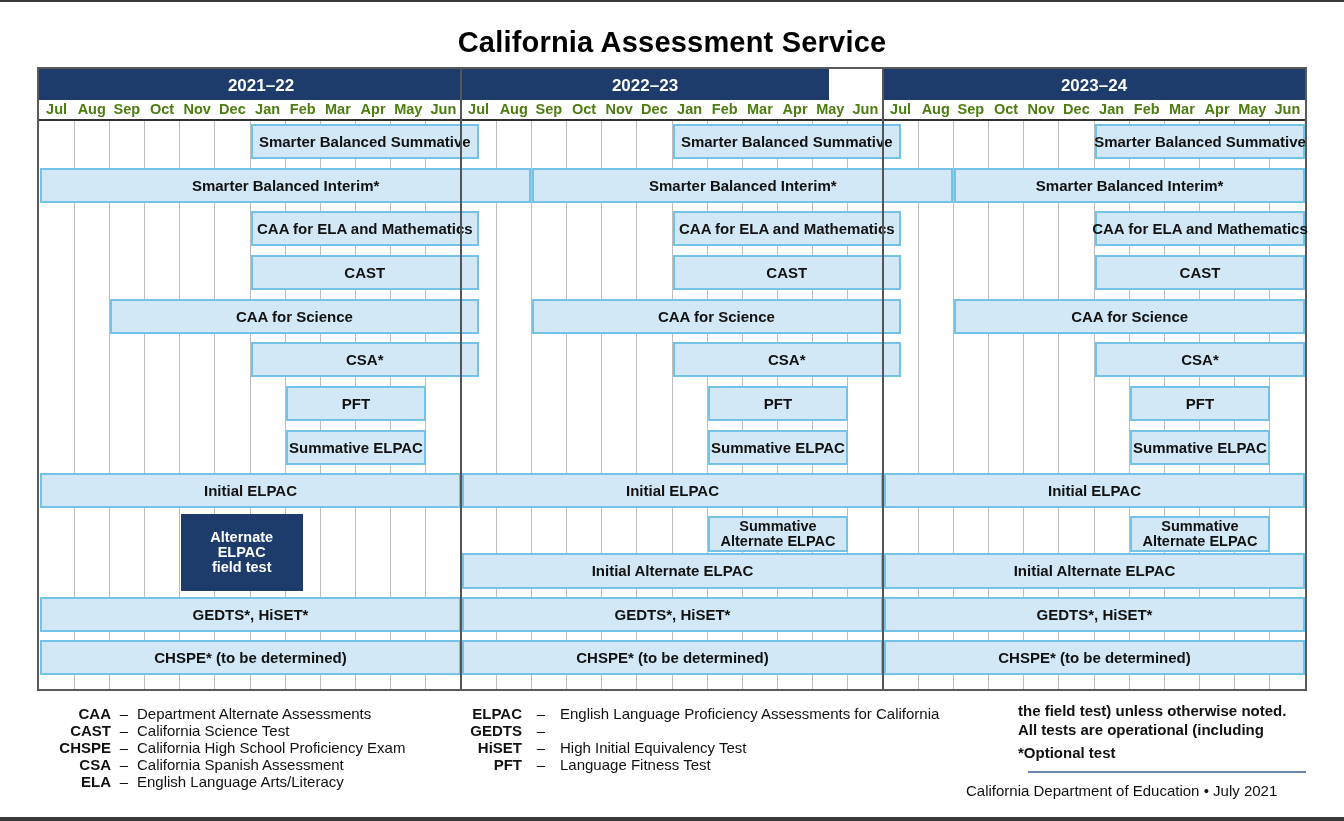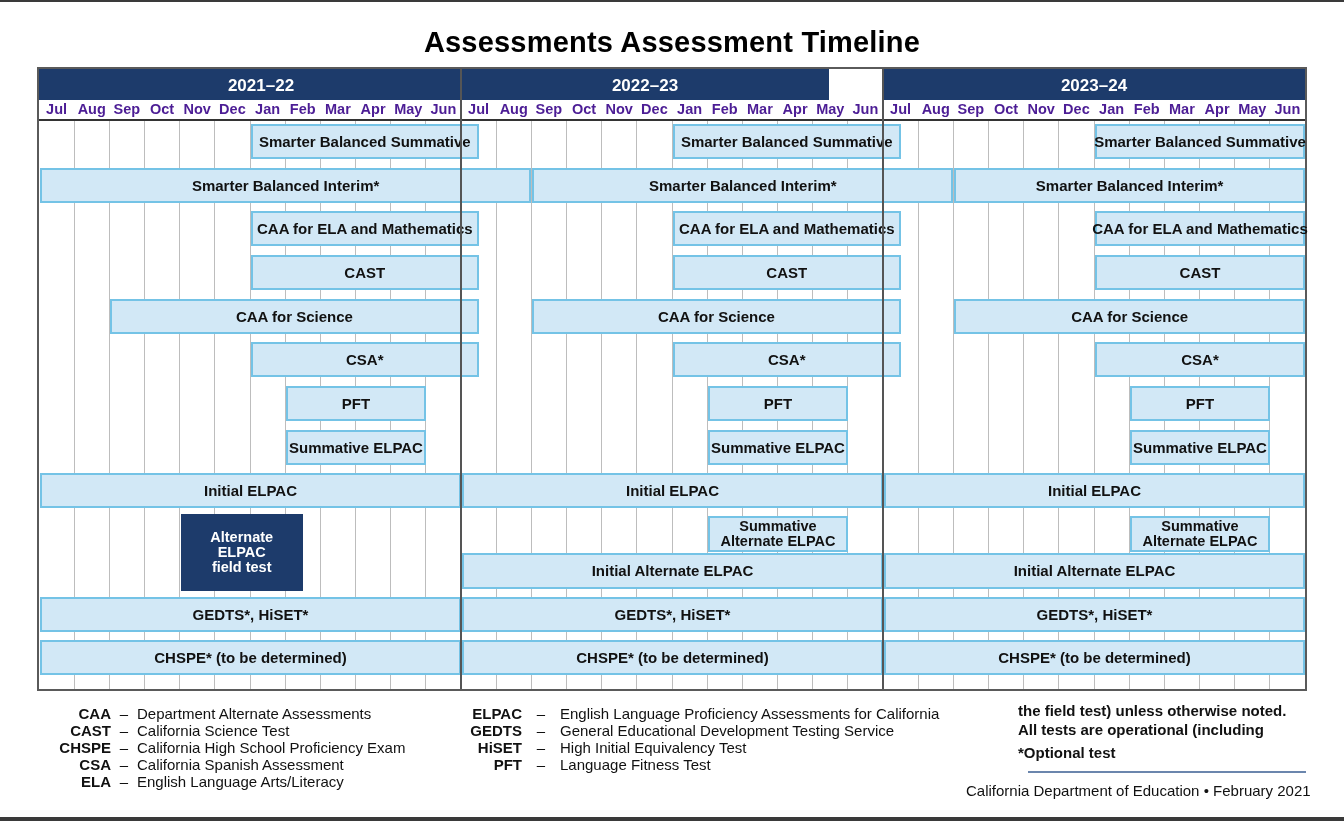--- a/index.html
+++ b/index.html
@@ -4,41 +4,41 @@
 <style>
   html,body{margin:0;padding:0;}
   body{width:1344px;height:821px;position:relative;background:#ffffff;overflow:hidden;
        font-family:"Liberation Sans", sans-serif;color:#111;}
   .topline{position:absolute;left:0;top:0;width:1344px;height:2px;background:#3a3a3a;}
   .botline{position:absolute;left:0;top:817px;width:1344px;height:4px;background:#3a3a3a;}
   .title{position:absolute;left:0;top:26px;width:1344px;text-align:center;font-weight:bold;font-size:29px;color:#000;letter-spacing:0.2px;}
   #chart{position:absolute;left:37px;top:67px;width:1270px;height:624px;border:2px solid #5a5a5a;box-sizing:border-box;background:#fff;}
   .yearband{position:absolute;top:0;height:31px;background:#1d3b6b;color:#fff;font-weight:bold;font-size:17px;text-align:center;line-height:33px;}
   .monthrow{position:absolute;top:31px;height:19px;left:0;right:0;background:#fff;border-bottom:2px solid #333;}
-  .month{position:absolute;top:0;height:19px;font-weight:bold;font-size:14.5px;text-align:center;line-height:19px;color:#4c1d95;}
+  .month{position:absolute;top:0;height:19px;font-weight:bold;font-size:14.5px;text-align:center;line-height:19px;color:#4d7c0f;}
   .vline{position:absolute;top:50px;bottom:0;width:1px;background:#bdbdbd;}
   .yline{position:absolute;top:0;bottom:0;width:2px;background:#555;}
   .bar{position:absolute;height:33px;background:#d2e8f6;border:2px solid #74c3e6;box-sizing:border-box;
        display:flex;align-items:center;justify-content:center;font-weight:bold;font-size:15px;color:#111;white-space:nowrap;}
   .bar.two{font-size:14.5px;line-height:15px;text-align:center;white-space:normal;}
   .bar.dark{background:#1d3b6b;border:none;color:#fff;font-size:14.5px;line-height:15px;text-align:center;white-space:normal;}
   .legend{position:absolute;font-size:15px;line-height:17px;color:#111;}
   .lg-row{display:flex;}
   .lg-abbr{font-weight:bold;text-align:right;}
   .lg-dash{text-align:center;}
   .note{position:absolute;left:1018px;top:701px;font-weight:bold;font-size:15px;line-height:19px;color:#111;}
   .note2{position:absolute;left:1018px;top:744px;font-weight:bold;font-size:15px;color:#111;}
   .rule{position:absolute;left:1028px;top:771px;width:278px;height:2px;background:#6b86ad;}
   .footer{position:absolute;left:966px;top:782px;font-size:15px;color:#111;}
 </style>
 </head>
 <body>
 
 <div class="topline"></div>
-<div class="title">Assessments Assessment Timeline</div>
+<div class="title">California Assessment Service</div>
 
 <div id="chart">
     <div class="vline" style="left: 34.6667px;"></div>
     <div class="vline" style="left: 69.8333px;"></div>
     <div class="vline" style="left: 105px;"></div>
     <div class="vline" style="left: 140.167px;"></div>
     <div class="vline" style="left: 175.333px;"></div>
     <div class="vline" style="left: 210.5px;"></div>
     <div class="vline" style="left: 245.667px;"></div>
     <div class="vline" style="left: 280.833px;"></div>
@@ -179,34 +179,33 @@
   </div>
 <div class="legend" id="legendR" style="left:462px;top:705px;">
     <div class="lg-row">
       <span class="lg-abbr" style="width: 60px;">ELPAC</span>
       <span class="lg-dash" style="width: 38px;">–</span>
       <span>English Language Proficiency Assessments for California</span>
     </div>
     <div class="lg-row">
       <span class="lg-abbr" style="width: 60px;">GEDTS</span>
       <span class="lg-dash" style="width: 38px;">–</span>
-      <span>General Educational Development Testing Service</span>
     </div>
     <div class="lg-row">
       <span class="lg-abbr" style="width: 60px;">HiSET</span>
       <span class="lg-dash" style="width: 38px;">–</span>
       <span>High Initial Equivalency Test</span>
     </div>
     <div class="lg-row">
       <span class="lg-abbr" style="width: 60px;">PFT</span>
       <span class="lg-dash" style="width: 38px;">–</span>
       <span>Language Fitness Test</span>
     </div>
   </div>
 
 <div class="note">
   <div>the field test) unless otherwise noted.</div>
   <div>All tests are operational (including</div>
 </div>
 <div class="note2">*Optional test</div>
 <div class="rule"></div>
-<div class="footer">California Department of Education  •  February 2021</div>
+<div class="footer">California Department of Education  •  July 2021</div>
 <div class="botline"></div>
 
 </body></html>

